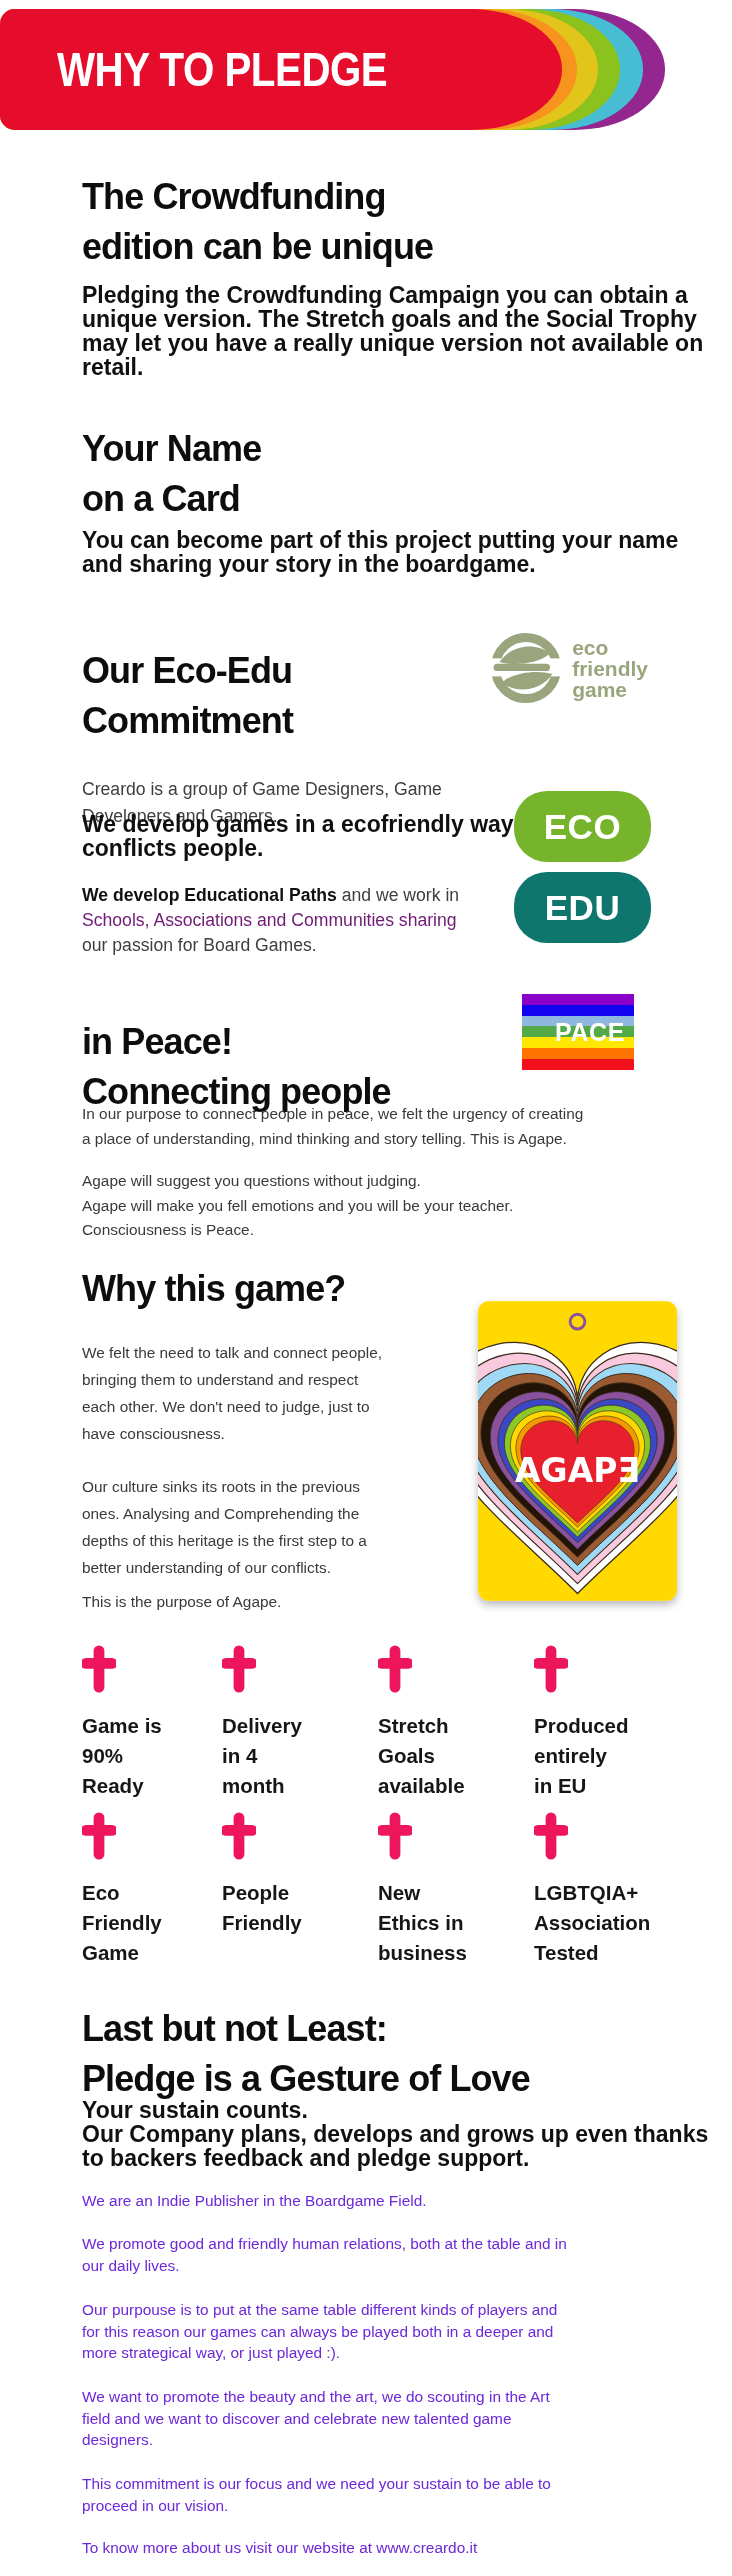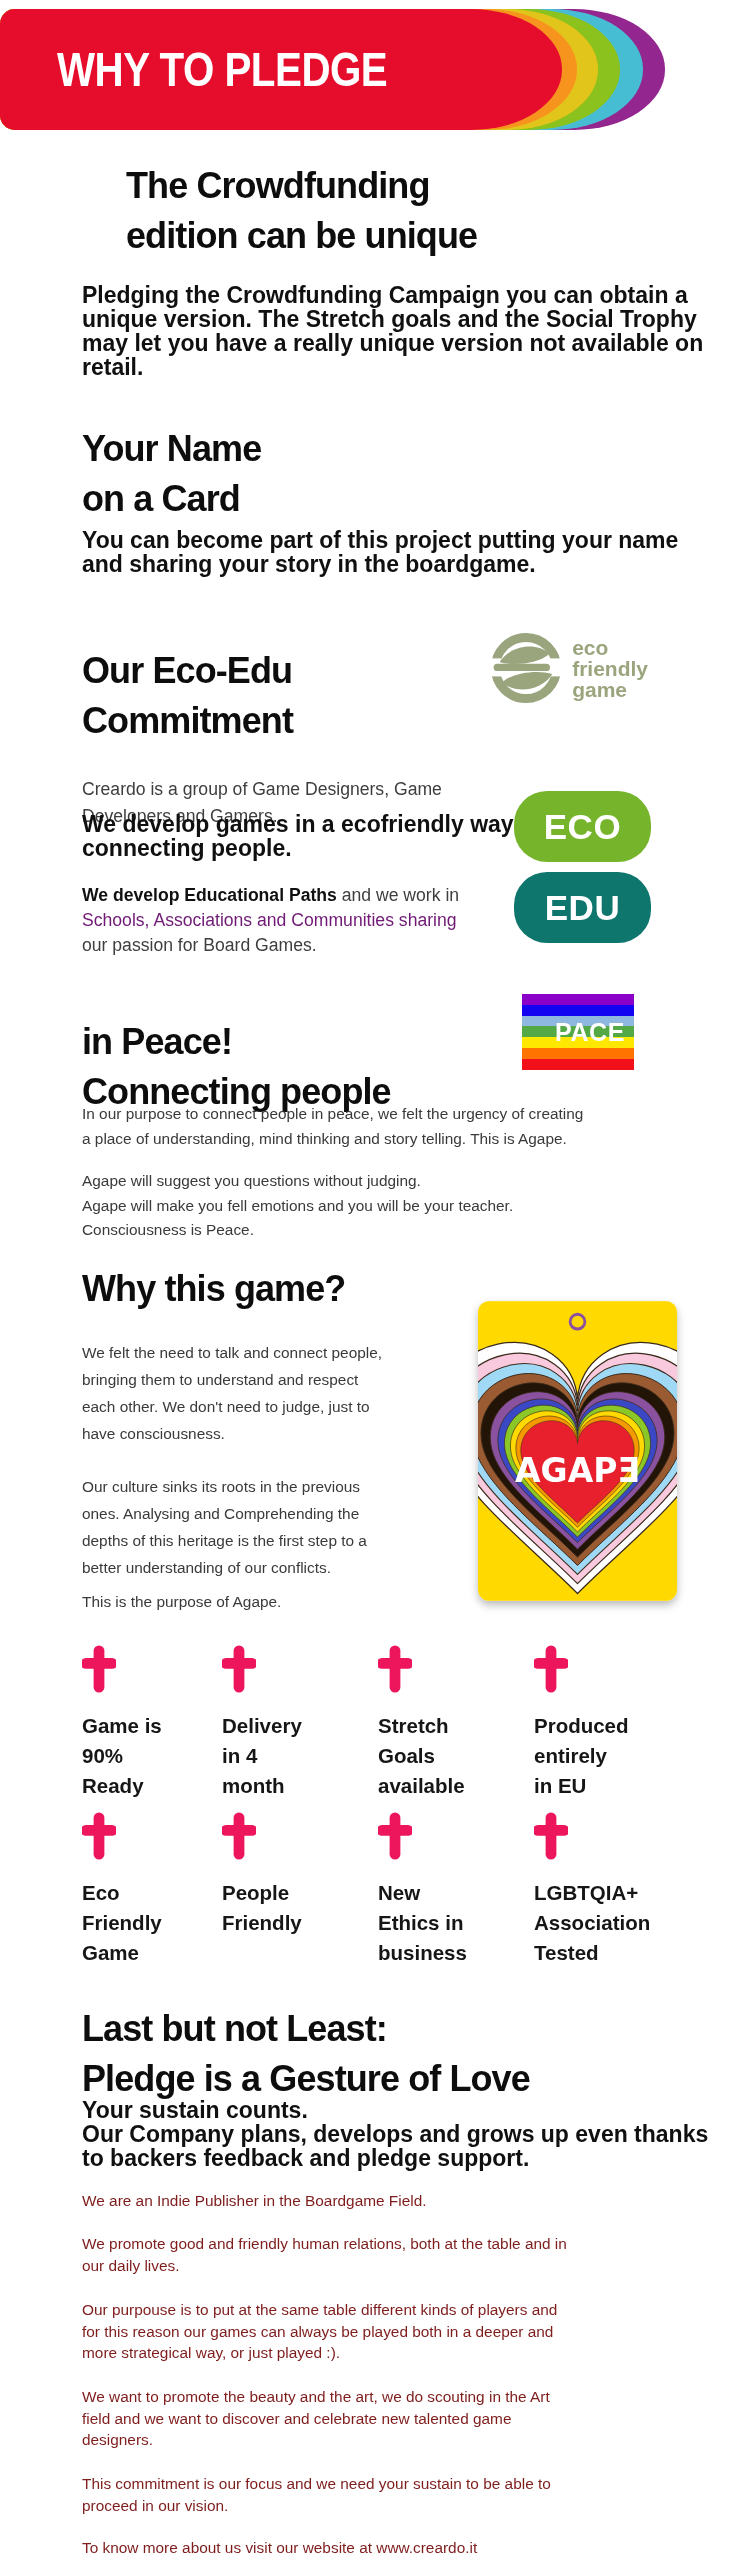--- a/index.html
+++ b/index.html
@@ -20,21 +20,21 @@
           color:#fff;font-size:48px;font-weight:700;letter-spacing:-0.6px;
           transform:scaleX(0.84);transform-origin:left center;white-space:nowrap;}
 
   
   .abs{position:absolute;left:82px;}
   h2.sec{margin:0;font-size:36px;line-height:50px;font-weight:700;letter-spacing:-0.9px;color:#0d0d0d;}
   .bold-p{font-size:23px;line-height:24px;font-weight:700;color:#101010;}
   .light-p{font-size:17.6px;line-height:27px;font-weight:300;color:#3e3e3e;}
   .small-p{font-size:15.4px;line-height:24.5px;font-weight:300;color:#3a3a3a;}
   .why-p{font-size:15.4px;line-height:27px;font-weight:300;color:#3a3a3a;}
-  .last-p{font-size:15.4px;line-height:21.6px;font-weight:300;color:#7f1d1d;}
+  .last-p{font-size:15.4px;line-height:21.6px;font-weight:300;color:#6d28d9;}
   .nw{white-space:nowrap;}
 
   
   .eco-logo{position:absolute;left:490px;top:632px;display:flex;align-items:center;gap:10.2px;}
   .eco-logo-text{font-size:21px;line-height:21px;font-weight:700;letter-spacing:0;}
 
   
   .badge{position:absolute;left:514px;width:137px;height:71px;border-radius:33px;
          display:flex;align-items:center;justify-content:center;
          color:#fff;font-size:35px;font-weight:700;letter-spacing:0.6px;}
@@ -72,21 +72,21 @@
   <div class="banner">
     <div class="stripe s-purple" style="background: rgb(147, 39, 143);"></div>
     <div class="stripe s-teal" style="background: rgb(71, 189, 211);"></div>
     <div class="stripe s-green" style="background: rgb(140, 194, 29);"></div>
     <div class="stripe s-gold" style="background: rgb(226, 197, 27);"></div>
     <div class="stripe s-orange" style="background: rgb(247, 148, 30);"></div>
     <div class="stripe s-red" style="background: rgb(230, 12, 44);"></div>
     <div class="banner-title">WHY TO PLEDGE</div>
   </div>
 
-  <h2 class="sec abs" style="top:161px;margin-left:44px;">
+  <h2 class="sec abs" style="top:172px;">
     <div class="nw">The Crowdfunding</div>
     <div class="nw">edition can be unique</div>
   </h2>
   <div class="bold-p abs" style="top:283px;">
     <div class="nw">Pledging the Crowdfunding Campaign you can obtain a</div>
     <div class="nw">unique version. The Stretch goals and the Social Trophy</div>
     <div class="nw">may let you have a really unique version not available on</div>
     <div class="nw">retail.</div>
   </div>
 
@@ -119,21 +119,21 @@
     </div>
   </div>
 
   <div class="light-p abs" style="top:776px;">
     <div class="nw">Creardo is a group of Game Designers, Game</div>
     <div class="nw">Developers and Gamers.</div>
   </div>
 
   <div class="bold-p abs" style="top:812px;">
     <div class="nw">We develop games in a ecofriendly way</div>
-    <div class="nw">connecting people.</div>
+    <div class="nw">conflicts people.</div>
   </div>
   <div class="badge eco" style="background: rgb(118, 181, 43);">
     <span>ECO</span>
   </div>
 
   <div class="abs" style="top:883px;font-size:17.6px;line-height:25px;">
     <div class="mix-line">
       <span class="b nw">We develop Educational Paths</span>
         <span class="l nw"> and we work in</span>
     </div>

